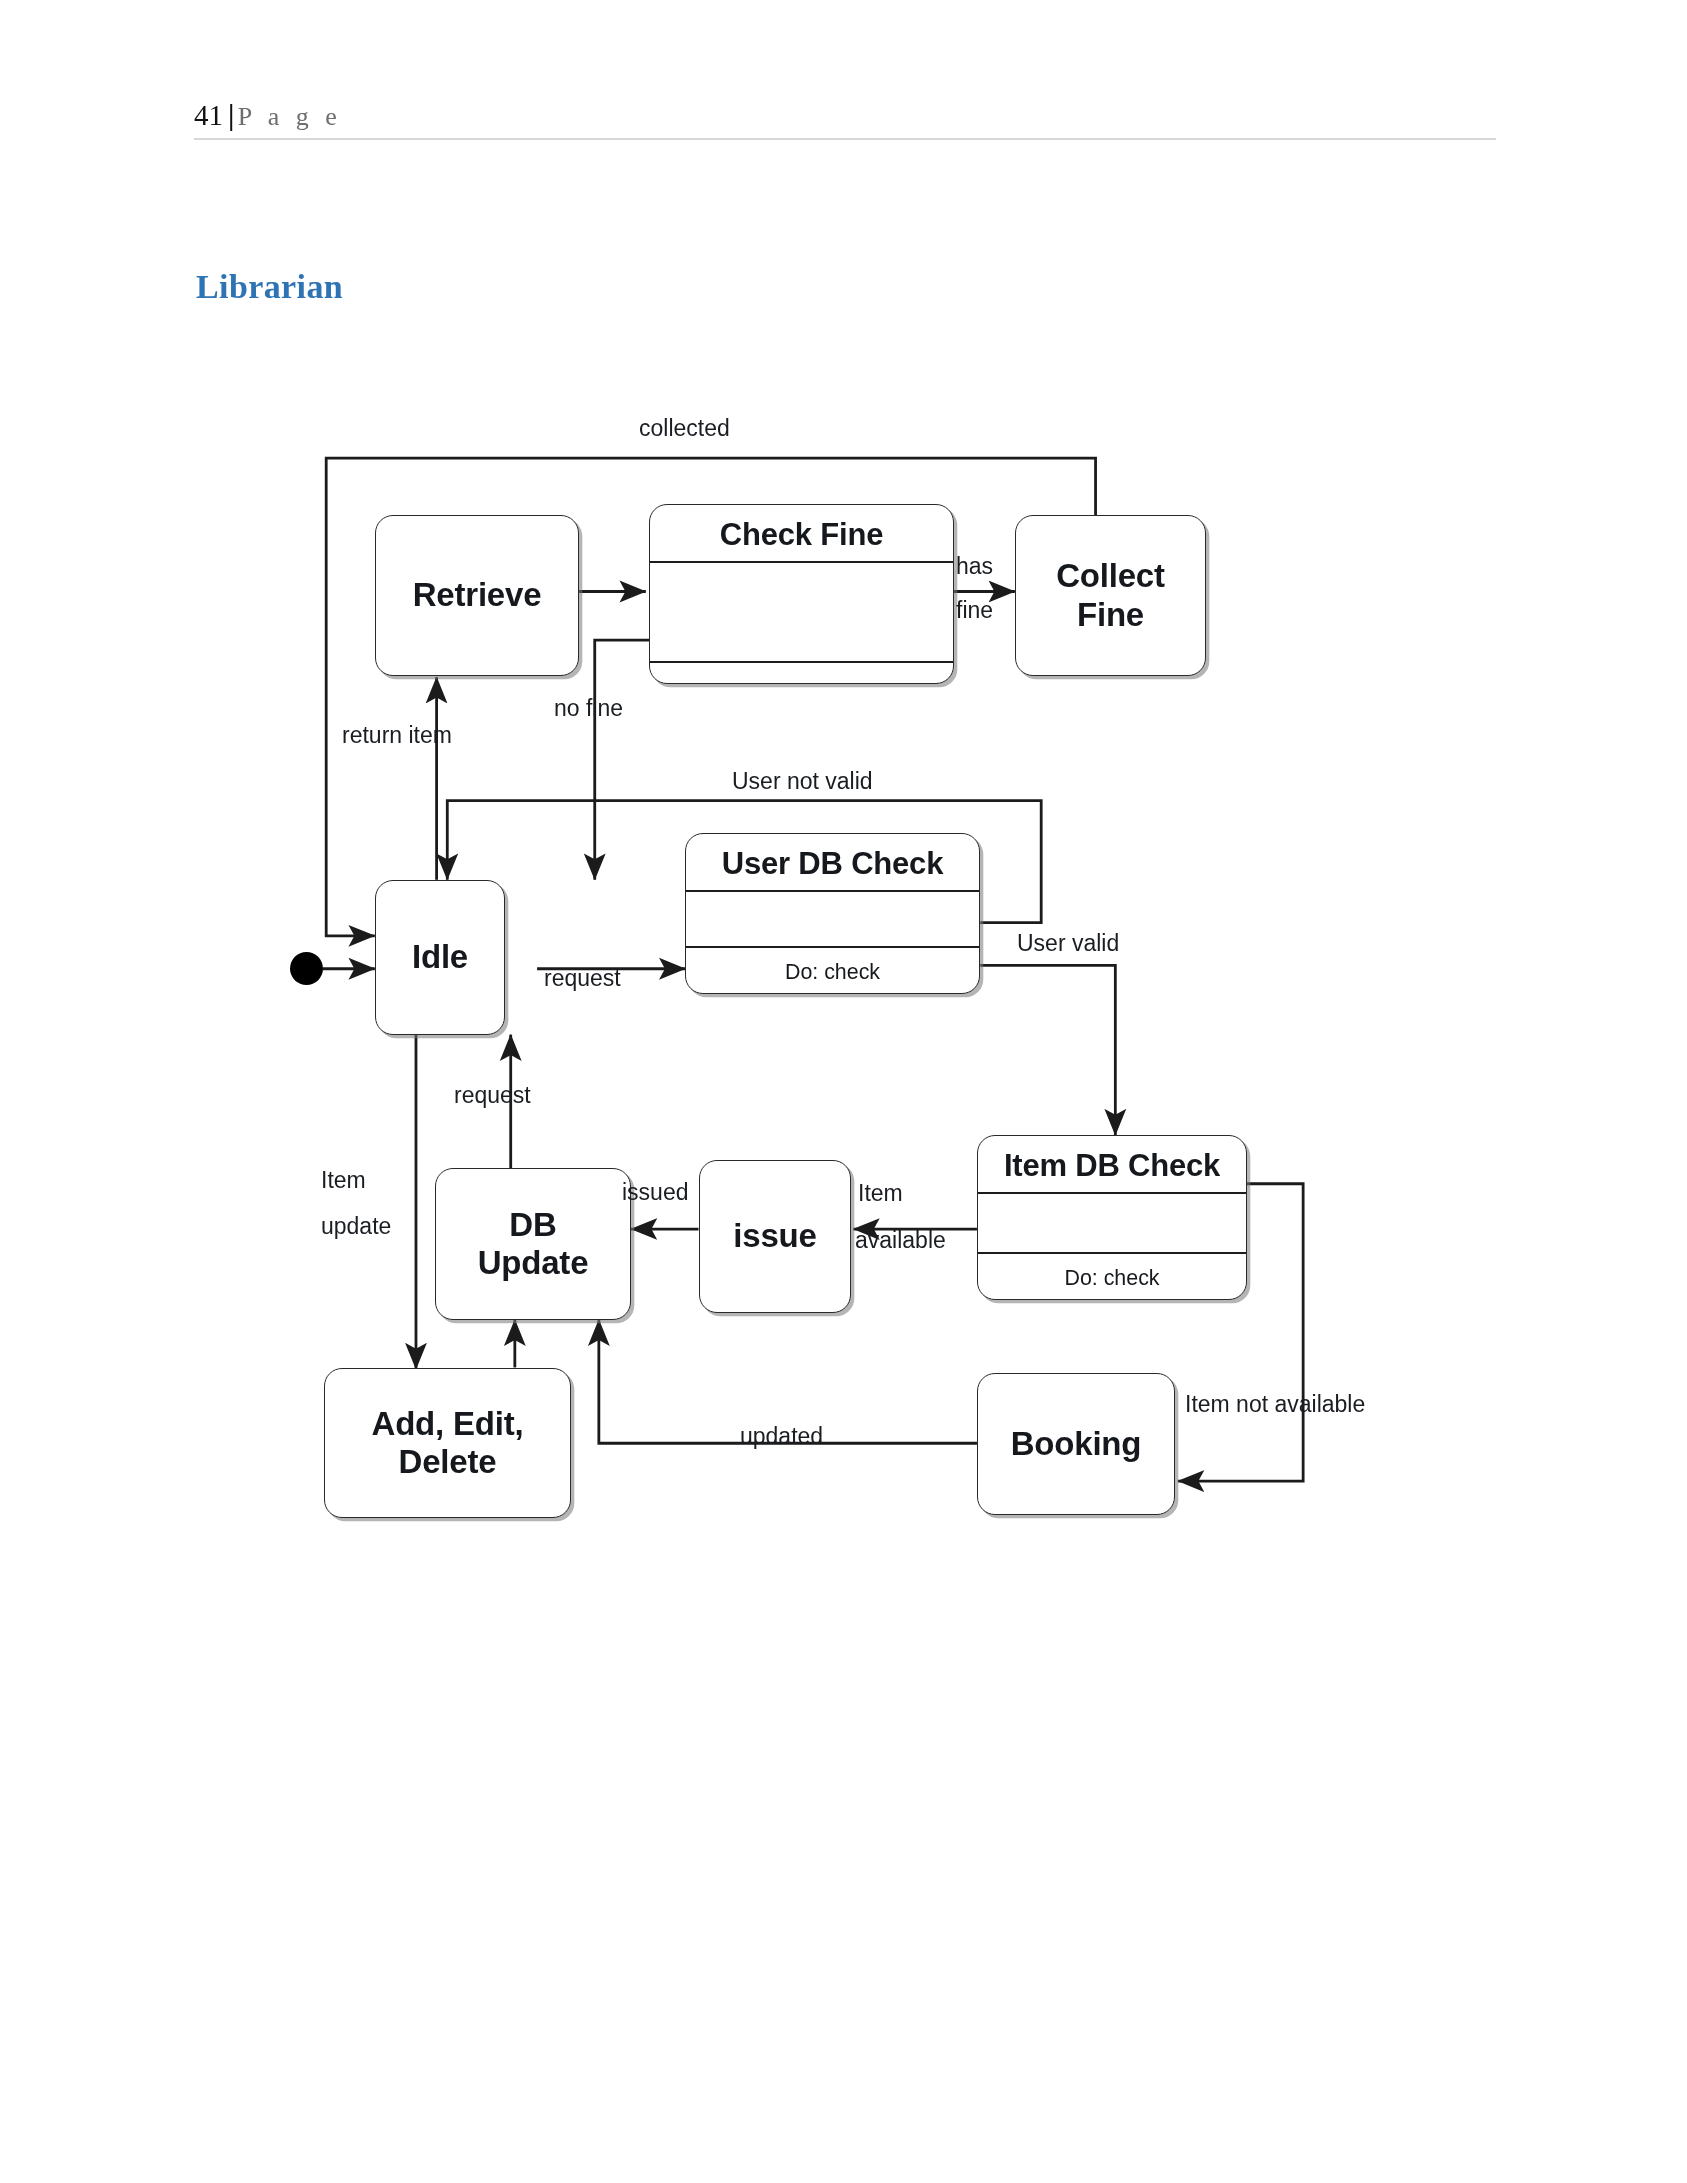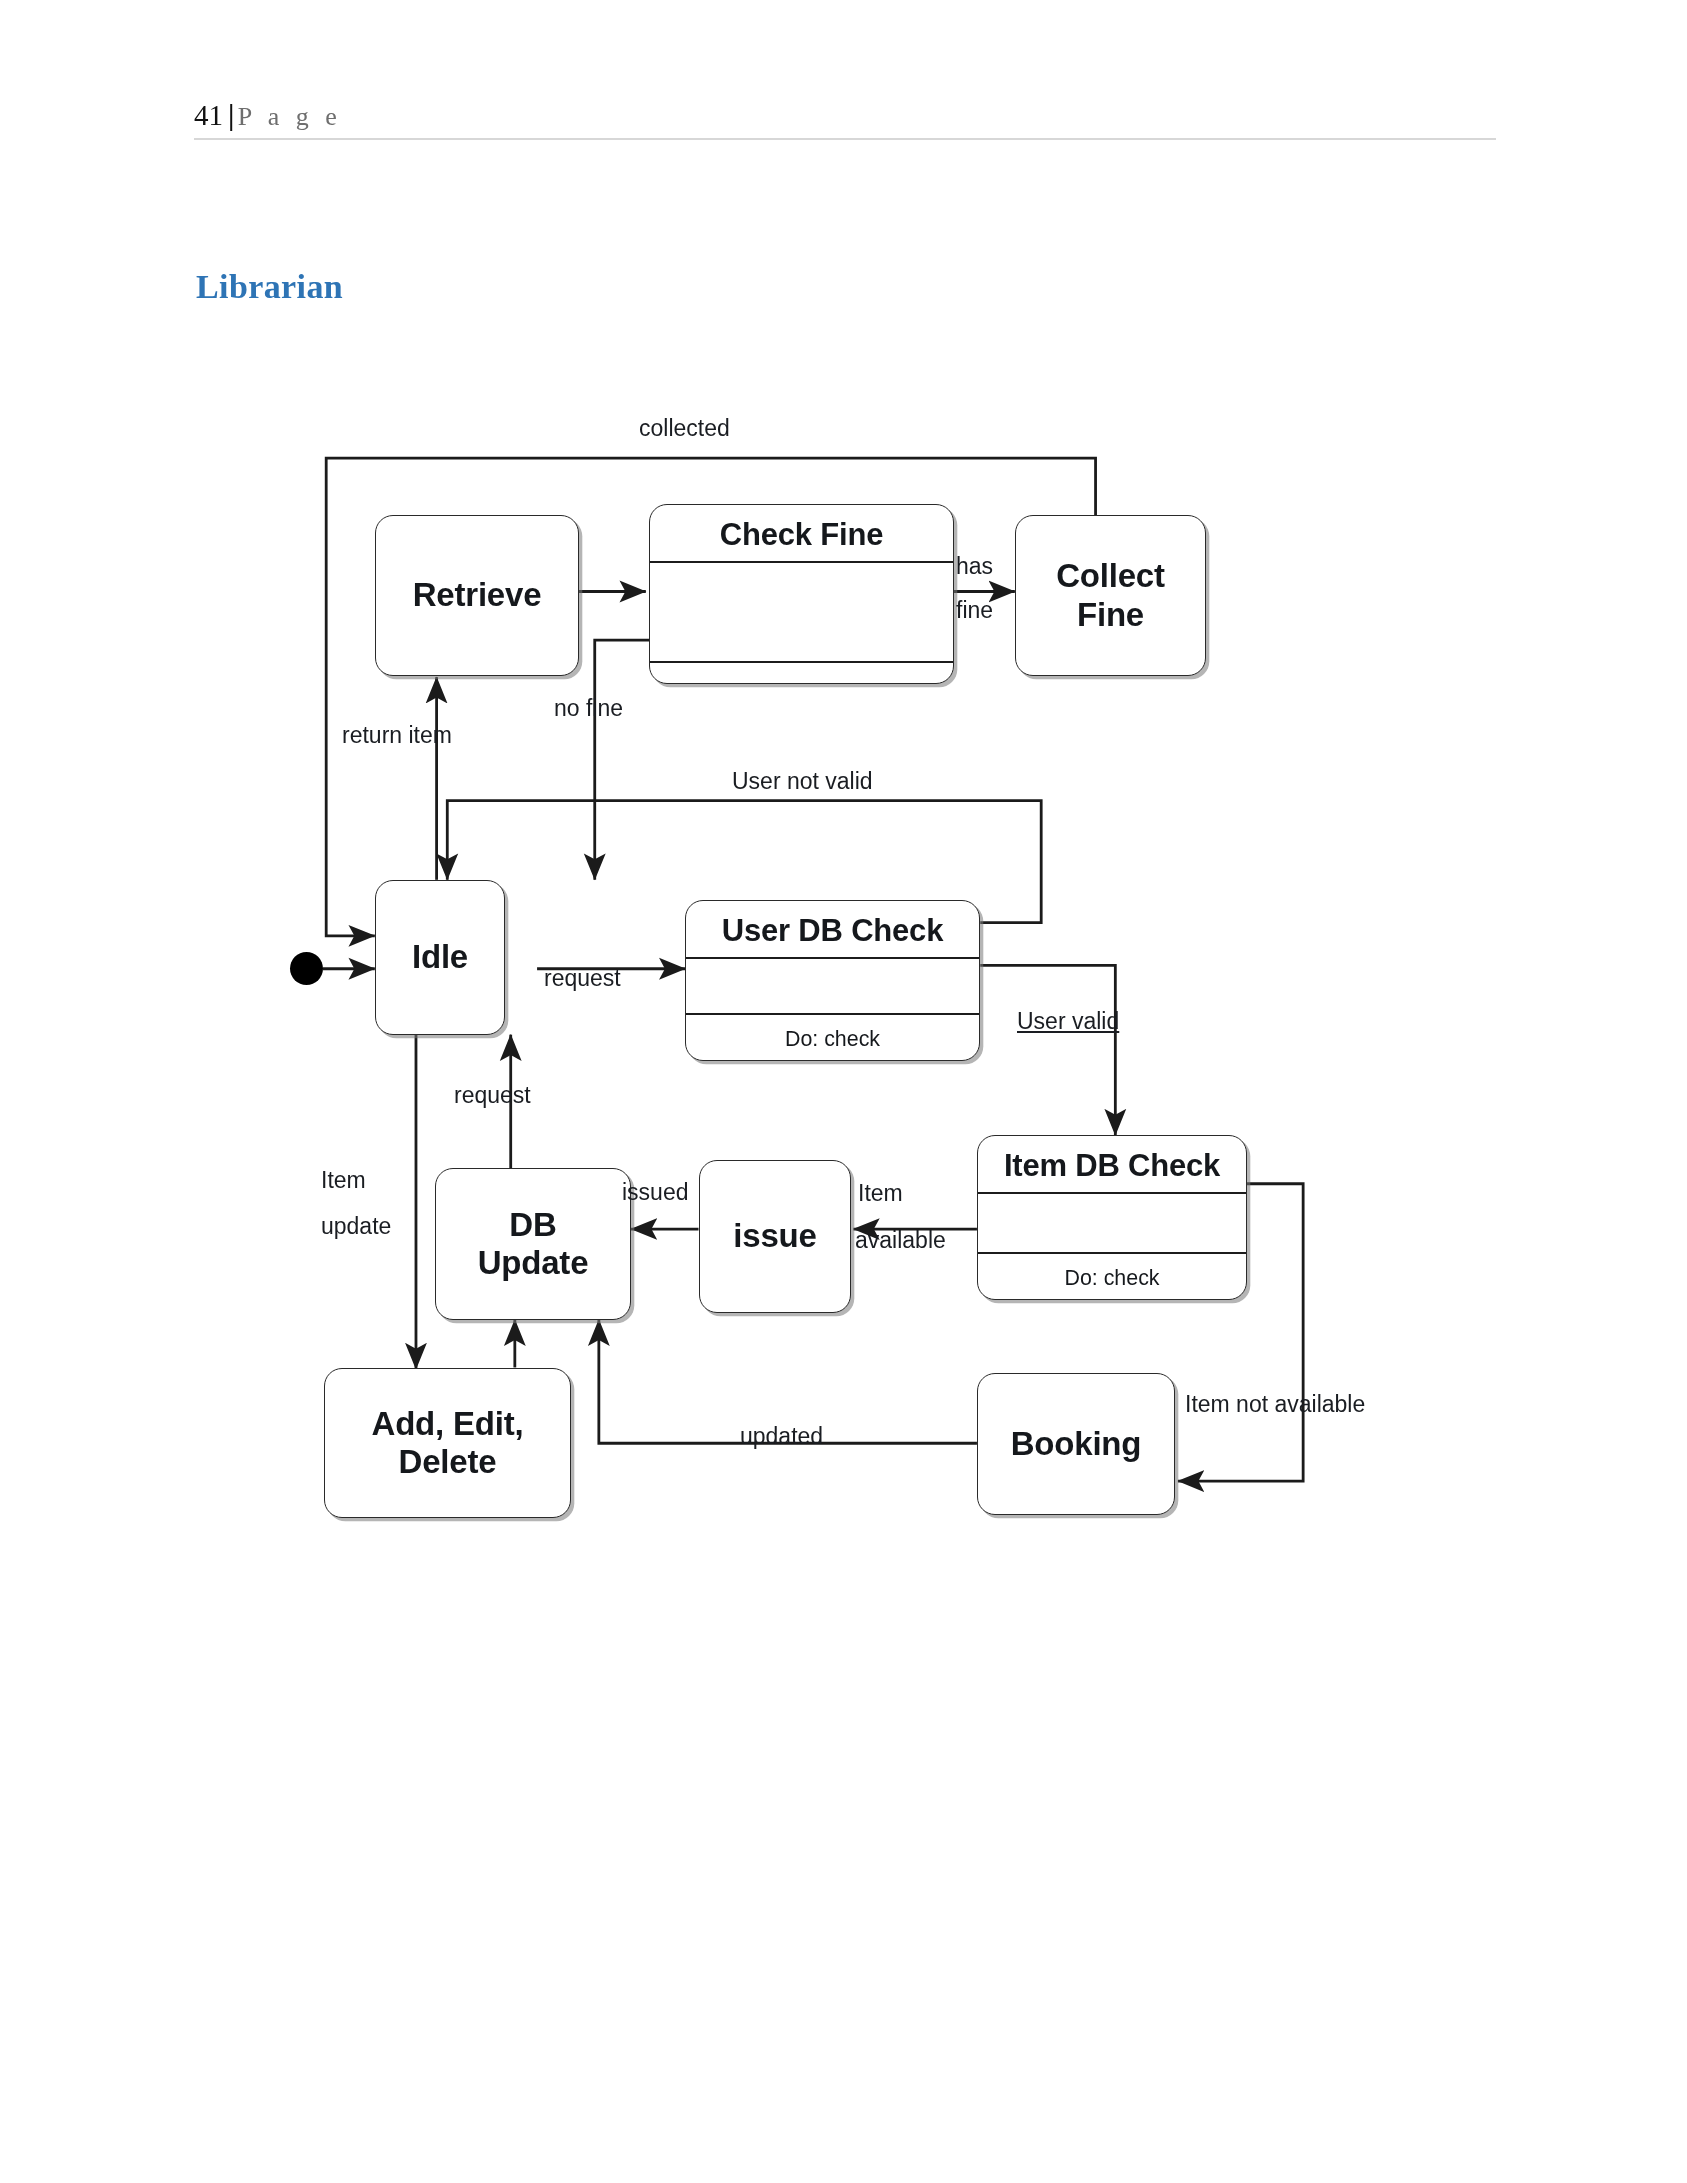--- a/index.html
+++ b/index.html
@@ -225,21 +225,21 @@
     <div class="title">
       <span>Collect</span><br>
       <span>Fine</span>
     </div>
   </div>
 
   <div class="state simple" style="left:375px; top:880px; width:130px; height:155px;">
     <div class="title">Idle</div>
   </div>
 
-  <div class="state compart" style="left:685px; top:900px; width:295px; height:161px;">
+  <div class="state compart" style="left:685px; top:833px; width:295px; height:161px;">
     <div class="title">User DB Check</div>
     <div class="mid"></div>
     <div class="do">Do: check</div>
   </div>
 
   <div class="state compart" style="left:977px; top:1135px; width:270px; height:165px;">
     <div class="title">Item DB Check</div>
     <div class="mid"></div>
     <div class="do">Do: check</div>
   </div>
@@ -272,21 +272,21 @@
   <div class="tlabel" style="left:956px; top:598px;">fine</div>
 
   <div class="tlabel" style="left:554px; top:696px;">no fine</div>
 
   <div class="tlabel" style="left:342px; top:723px;">return item</div>
 
   <div class="tlabel" style="left:732px; top:769px;">User not valid</div>
 
   <div class="tlabel" style="left:544px; top:966px;">request</div>
 
-  <div class="tlabel" style="left:1017px; top:1009px;text-decoration:underline;">User valid</div>
+  <div class="tlabel" style="left:1017px; top:931px;">User valid</div>
 
   <div class="tlabel" style="left:454px; top:1083px;">request</div>
 
   <div class="tlabel" style="left:321px; top:1168px;">Item</div>
   <div class="tlabel" style="left:321px; top:1214px;">update</div>
 
   <div class="tlabel" style="left:622px; top:1180px;">issued</div>
 
   <div class="tlabel" style="left:858px; top:1181px;">Item</div>
   <div class="tlabel" style="left:855px; top:1228px;">available</div>

